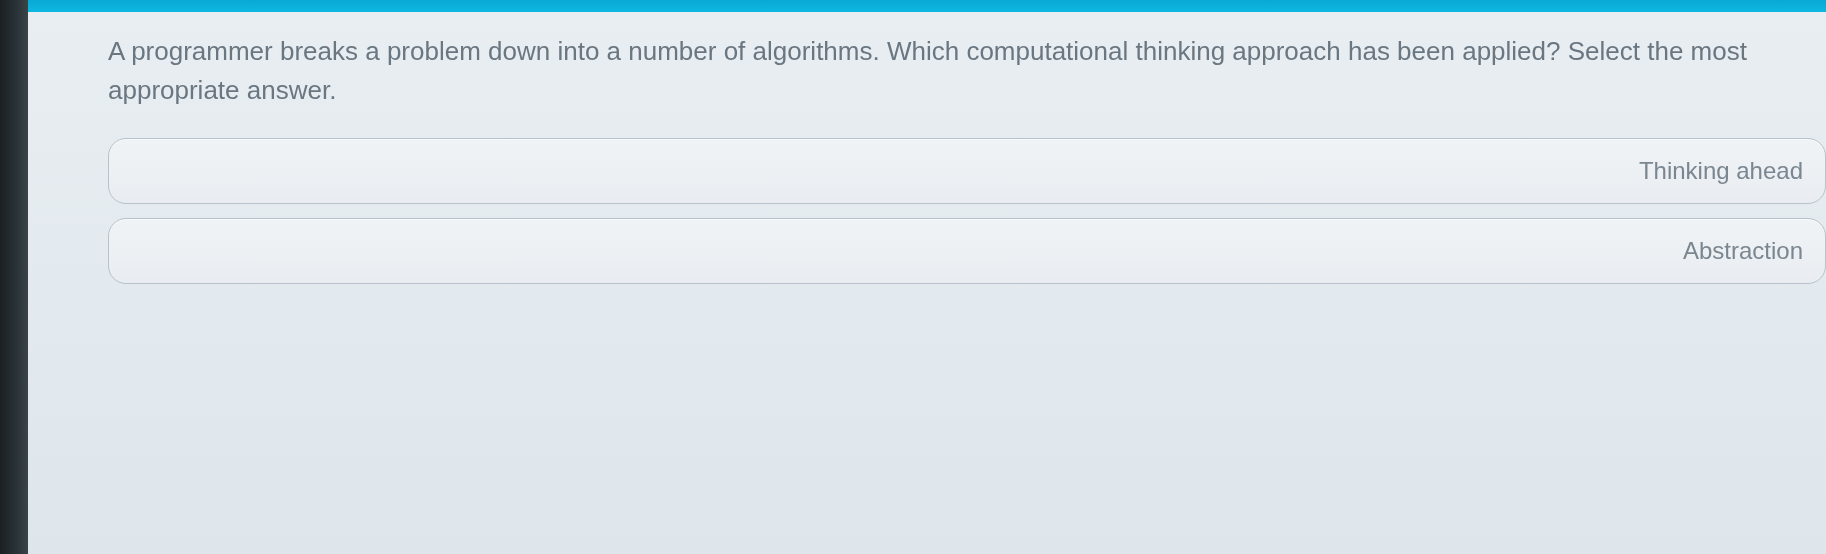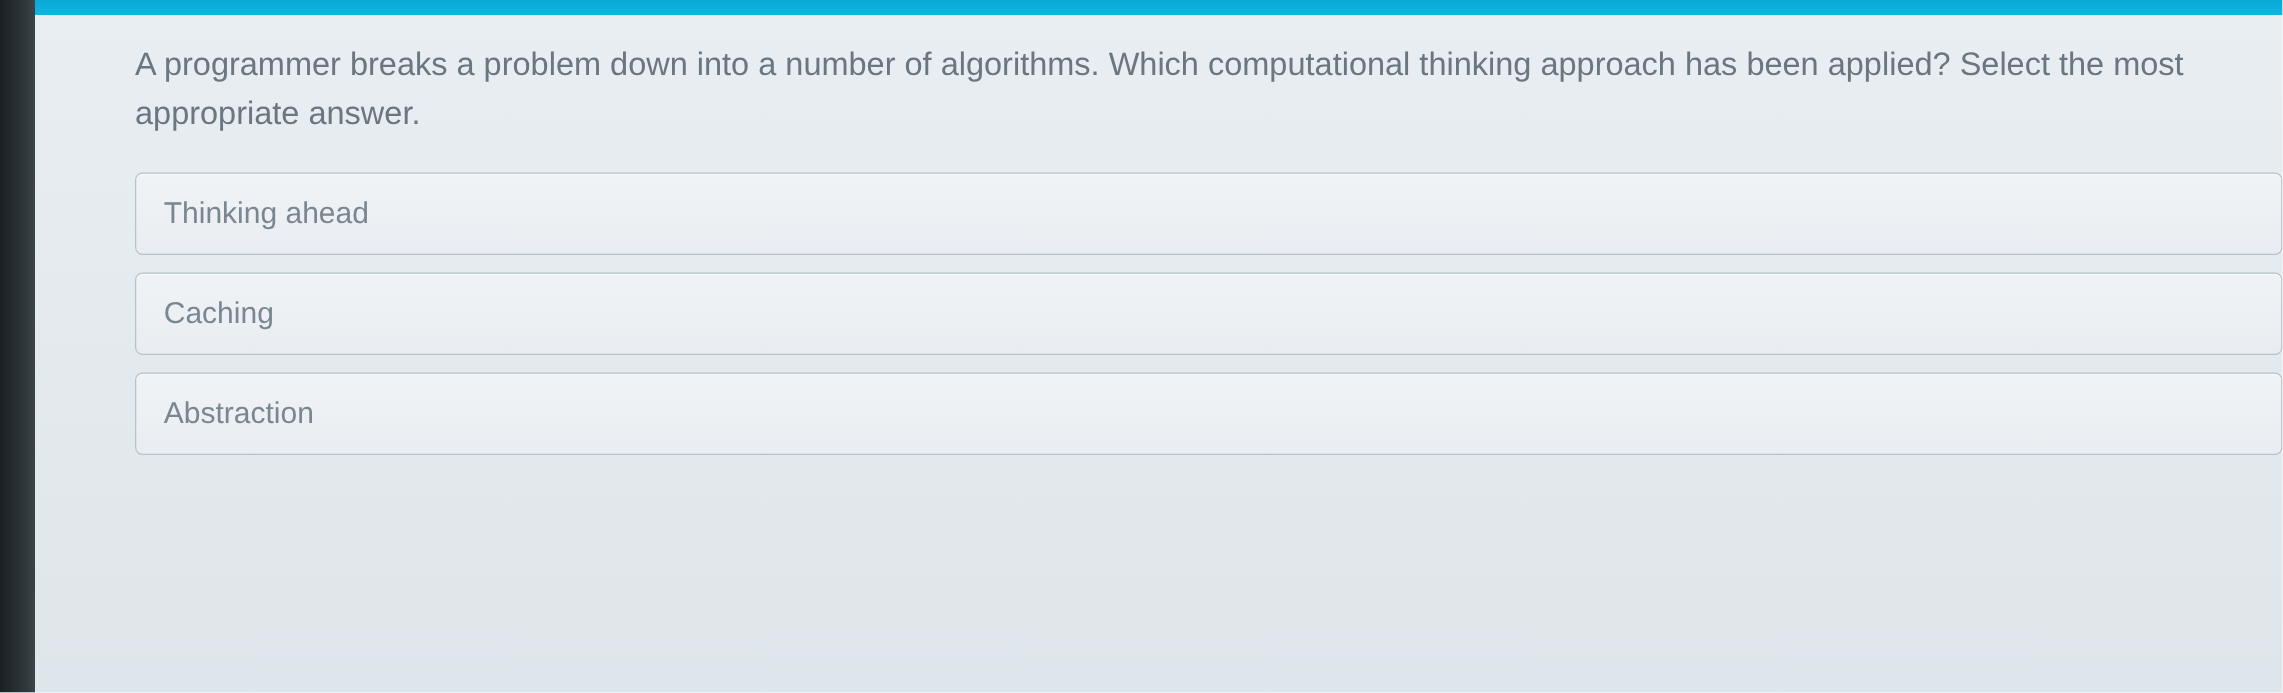--- a/index.html
+++ b/index.html
@@ -47,37 +47,36 @@
       font-weight: 400;
     }
     .options {
       display: flex;
       flex-direction: column;
       gap: 14px;
     }
     .option {
       background: linear-gradient(to bottom, #f0f3f6 0%, #e9edf1 100%);
       border: 1px solid #b8c2ca;
-      border-radius: 6px;
+      border-radius: 18px;
       padding: 18px 22px;
       color: #7a8690;
       font-size: 24px;
       cursor: pointer;
-      text-align: left;
+      text-align: right;
       width: 100%;
       font-family: inherit;
       box-shadow: inset 0 1px 0 rgba(255,255,255,0.5);
     }
   </style>
 </head>
 <body>
 
 <div class="left-edge"></div>
 <div class="top-bar"></div>
 
 <div class="content">
   <div class="question-text">A programmer breaks a problem down into a number of algorithms. Which computational thinking approach has been applied? Select the most appropriate answer.</div>
   <div class="options">
     <button class="option">Thinking ahead</button>
-    <button class="option">Caching</button>
     <button class="option">Abstraction</button>
   </div>
 </div>
 
 </body></html>

